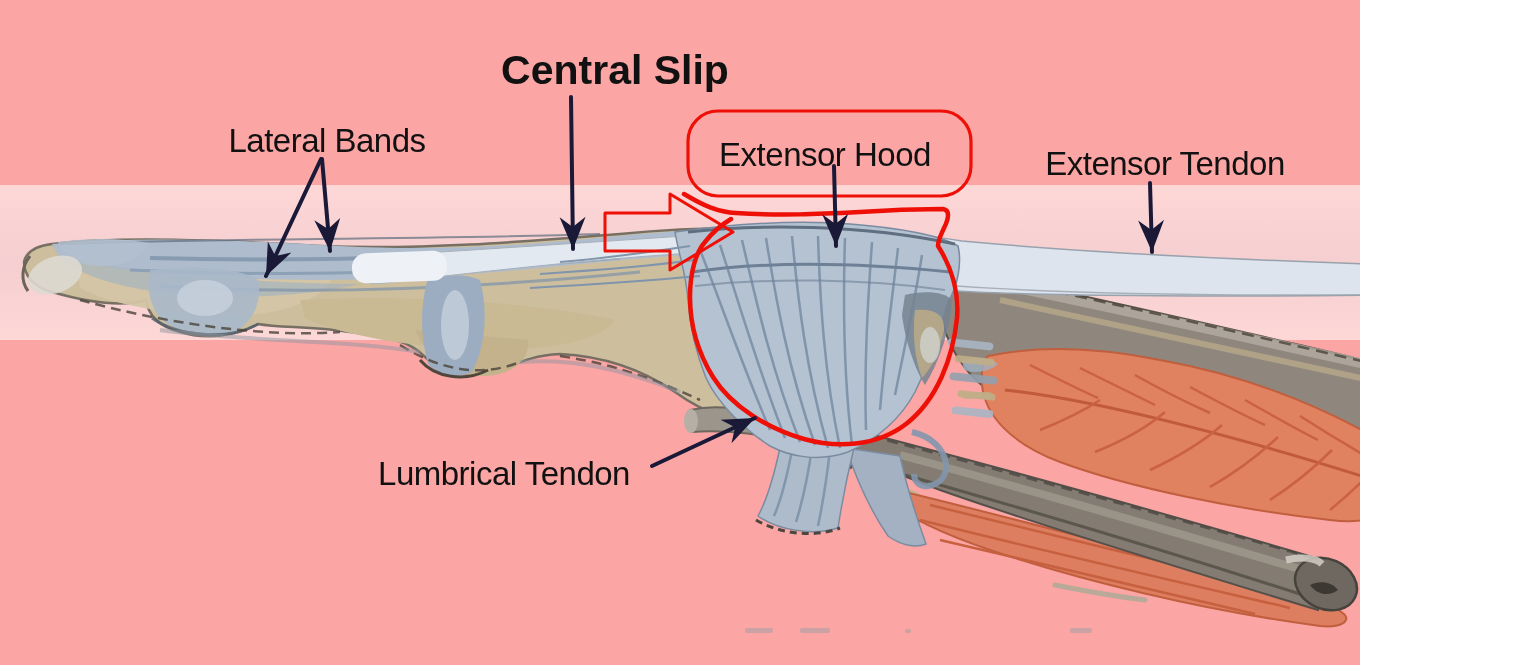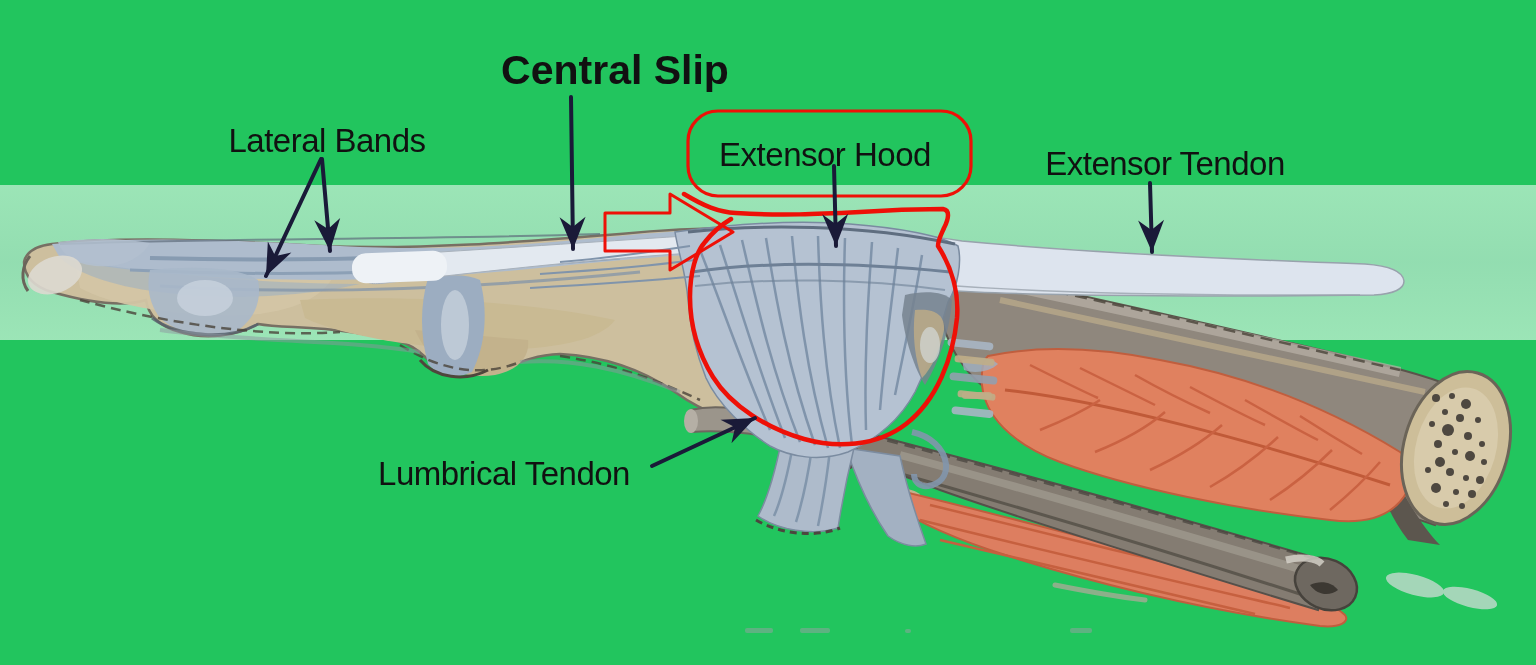--- a/index.html
+++ b/index.html
@@ -1,16 +1,16 @@
 <!DOCTYPE html>
 <html><head>
 <meta charset="utf-8">
 <style>
   html,body{margin:0;padding:0;background:#ffffff;}
-  .stage{position:relative;width:1536px;height:665px;background:#22c55e;overflow:hidden;}
+  .stage{position:relative;width:1360px;height:665px;background:#fca5a5;overflow:hidden;}
   svg{display:block;}
   text{font-family:"Liberation Sans","DejaVu Sans",sans-serif;}
   .lbl{font-size:33px;letter-spacing:-0.5px;}
   .lbl-bold{font-size:41px;font-weight:bold;letter-spacing:0px;}
 </style>
 </head>
 <body>
 
 <div class="stage">
 <svg width="1536" height="665" viewBox="0 0 1536 665">

